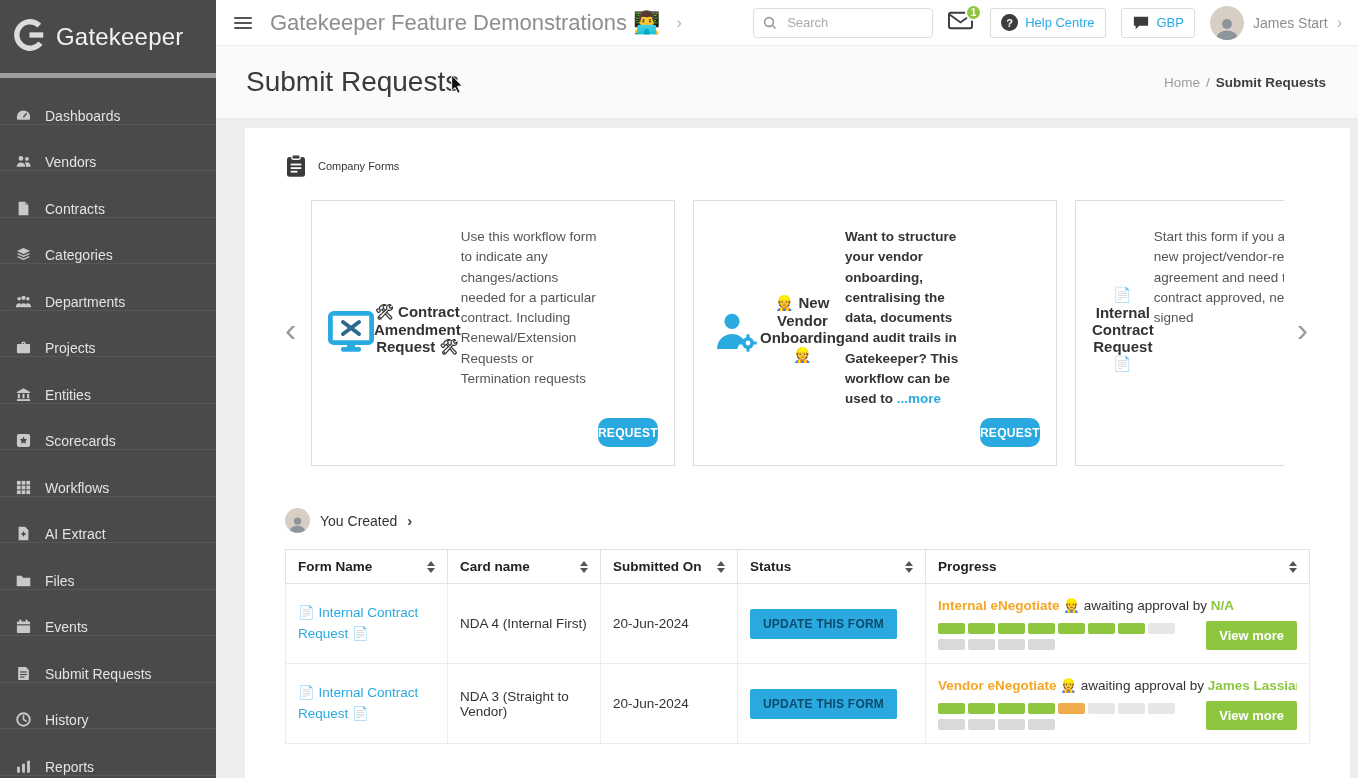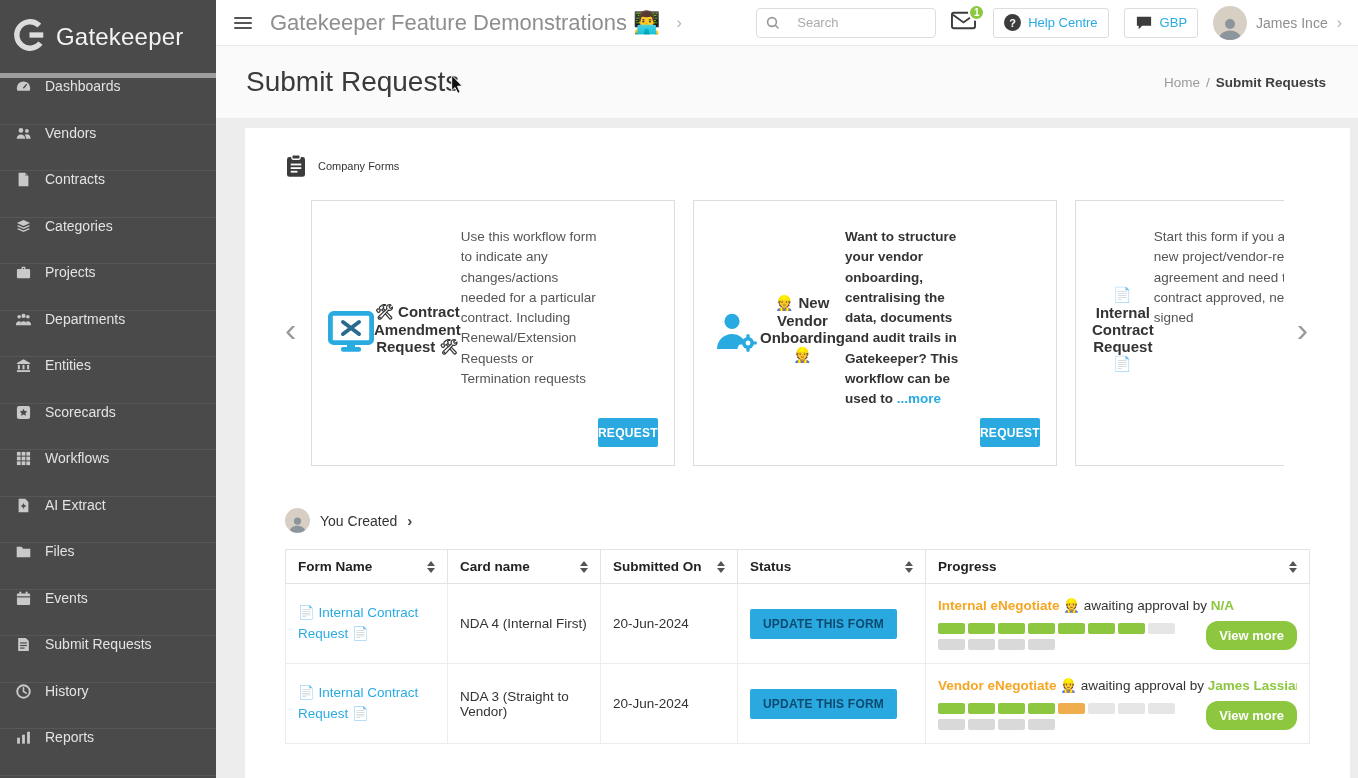--- a/index.html
+++ b/index.html
@@ -5,36 +5,36 @@
   * { margin:0; padding:0; box-sizing:border-box; }
   html,body { width:1358px; height:778px; overflow:hidden; background:#ededed;
     font-family:"Liberation Sans","DejaVu Sans",sans-serif; }
   .app { display:flex; height:100%; position:relative; }
 
   
   .sidebar { width:216px; flex-shrink:0; background:#4a4a4a; }
   .logo { height:78px; display:flex; align-items:center; gap:8px; padding:0 12px;
     border-bottom:5px solid #9e9e9e; cursor:pointer; }
   .logo-text { color:#f2f2f2; font-size:24px; letter-spacing:.2px; }
-  .side-item { height:46.5px; display:flex; align-items:flex-start; gap:13px; padding:0 15px;
+  .side-item { height:46.5px; display:flex; align-items:flex-end; gap:13px; padding:0 15px;
     color:#e3e3e3; font-size:14px; border-bottom:1px solid #575757; cursor:pointer; }
   .si { width:17px; height:17px; fill:#c9c9c9; flex-shrink:0; }
 
   
   .main { flex:1; display:flex; flex-direction:column; min-width:0; }
 
   .topbar { height:46px; background:#fff; border-bottom:1px solid #eaeaea;
     display:flex; align-items:center; padding:0 16px; gap:16px; flex-shrink:0; }
   .burger { display:flex; flex-direction:column; gap:3px; cursor:pointer; padding:4px 2px; }
   .burger span { width:18px; height:2px; background:#555; border-radius:1px; }
   .tb-title { font-size:22px; color:#8e8e8e; white-space:nowrap; }
   .tb-chev { color:#b3b3b3; font-size:16px; }
   .tb-right { margin-left:auto; display:flex; align-items:center; gap:15px; }
   .searchbox { width:180px; height:30px; border:1px solid #ddd; border-radius:4px;
-    background:#fff; display:flex; align-items:center; gap:17px; padding:0 9px; }
+    background:#fff; display:flex; align-items:center; gap:10px; padding:0 9px; }
   .searchbox input { border:none; outline:none; flex:1; font-size:13px; color:#666; min-width:0; }
   .searchbox input::placeholder { color:#aaa; }
   .mailwrap { position:relative; cursor:pointer; margin-right:2px; }
   .badge { position:absolute; top:-7px; right:-9px; background:#8dc63f; color:#fff;
     width:17px; height:17px; border-radius:50%; font-size:10px; font-weight:bold;
     display:flex; align-items:center; justify-content:center; border:2px solid #fff; }
   .tb-btn { height:30px; border:1px solid #ddd; border-radius:3px; background:#fff;
     display:flex; align-items:center; gap:7px; padding:0 10px; cursor:pointer; }
   .tb-btn .lbl { color:#29abe2; font-size:13px; }
   .qmark { width:17px; height:17px; border-radius:50%; background:#3c3c3c; color:#fff;
@@ -61,21 +61,21 @@
   .carousel { position:relative; margin-top:22px; padding:0 26px; }
   .cards { display:flex; gap:18px; overflow:hidden; }
   .card { width:364px; min-height:266px; flex-shrink:0; border:1px solid #ddd; background:#fff;
     padding:26px 16px 18px; display:flex; align-items:center; }
   .card-icon { height:44px; margin-bottom:10px; display:flex; align-items:center; }
   .card-title { font-size:15px; font-weight:bold; color:#333; margin-bottom:16px; text-align:center; }
   .card-body { font-size:13.5px; color:#555; line-height:1.5; align-self:stretch; }
   .card-body.bold { font-weight:bold; color:#333; }
   .more-link { color:#29abe2; cursor:pointer; font-weight:bold; }
   .request-btn { margin-top:auto; width:130px; height:29px; background:#29a9e0; color:#fff;
-    border:none; font-weight:bold; font-size:12px; letter-spacing:.3px; cursor:pointer; border-radius:2px; }
+    border:none; font-weight:bold; font-size:12px; letter-spacing:.3px; cursor:pointer; border-radius:10px; }
   .car-chev { position:absolute; top:42%; font-size:34px; color:#9a9a9a; cursor:pointer;
     line-height:1; user-select:none; }
   .car-prev { left:0; }
   .car-next { right:2px; }
 
   
   .mof { margin-top:42px; }
   .you-created { margin-top:6px; display:flex; align-items:center; gap:10px; cursor:pointer; }
   .avatar.small { width:25px; height:25px; }
   .yc-label { font-size:14px; color:#333; }
@@ -100,21 +100,21 @@
   .approver { color:#8dc63f; font-weight:bold; }
   .progress-body { display:flex; justify-content:space-between; align-items:flex-end; }
   .seg-rows { display:flex; flex-direction:column; gap:5px; }
   .seg-row { display:flex; gap:3px; }
   .seg { width:27px; height:11px; border-radius:2px; display:inline-block; }
   .seg-green { background:#8dc63f; }
   .seg-orange { background:#f0ad4e; }
   .seg-lightgray { background:#e6e6e6; }
   .seg-gray { background:#d9d9d9; }
   .view-more { background:#8dc63f; color:#fff; border:none; padding:7px 13px; font-size:13px;
-    font-weight:bold; border-radius:12px; cursor:pointer; white-space:nowrap; }
+    font-weight:bold; border-radius:2px; cursor:pointer; white-space:nowrap; }
 
   .cursor { position:absolute; left:450px; top:74px; z-index:60; pointer-events:none; }
 </style>
 </head>
 <body>
 
 <div class="app">
 
   <aside class="sidebar">
     <div class="logo">
@@ -154,35 +154,35 @@
       <div class="side-item">
         <svg class="si" viewBox="0 0 16 16">
             <path d="M8 1.8l6.2 2.9L8 7.6 1.8 4.7z"></path>
             <path d="M1.8 7.5L8 10.4l6.2-2.9-1.5-.7L8 9 3.3 6.8z"></path>
             <path d="M1.8 10.3L8 13.2l6.2-2.9-1.5-.7L8 11.8l-4.7-2.2z"></path>
           </svg>
         <span>Categories</span>
       </div>
       <div class="side-item">
         <svg class="si" viewBox="0 0 16 16">
-            <path d="M6.2 4.6V3.4c0-.5.4-.9.9-.9h1.8c.5 0 .9.4.9.9v1.2H8.5v-.8h-1v.8z"></path>
-            <rect x="1.8" y="4.6" width="12.4" height="8.8" rx="1"></rect>
-          </svg>
-        <span>Projects</span>
-      </div>
-      <div class="side-item">
-        <svg class="si" viewBox="0 0 16 16">
             <circle cx="3.9" cy="5.4" r="1.7"></circle>
             <circle cx="12.1" cy="5.4" r="1.7"></circle>
             <circle cx="8" cy="4.6" r="2"></circle>
             <path d="M.9 12.6c0-1.7 1.3-3 3-3 .7 0 1.4.3 1.9.7-.7.8-1.1 1.9-1.1 3.1H.9z"></path>
             <path d="M15.1 12.6c0-1.7-1.3-3-3-3-.7 0-1.4.3-1.9.7.7.8 1.1 1.9 1.1 3.1h3.8z"></path>
             <path d="M4.5 13.4c0-2.1 1.6-3.8 3.5-3.8s3.5 1.7 3.5 3.8z"></path>
           </svg>
         <span>Departments</span>
+      </div>
+      <div class="side-item">
+        <svg class="si" viewBox="0 0 16 16">
+            <path d="M6.2 4.6V3.4c0-.5.4-.9.9-.9h1.8c.5 0 .9.4.9.9v1.2H8.5v-.8h-1v.8z"></path>
+            <rect x="1.8" y="4.6" width="12.4" height="8.8" rx="1"></rect>
+          </svg>
+        <span>Projects</span>
       </div>
       <div class="side-item">
         <svg class="si" viewBox="0 0 16 16">
             <path d="M1.8 5.6L8 2l6.2 3.6v1H1.8z"></path>
             <rect x="2.7" y="7.4" width="1.9" height="4.2"></rect>
             <rect x="7.05" y="7.4" width="1.9" height="4.2"></rect>
             <rect x="11.4" y="7.4" width="1.9" height="4.2"></rect>
             <rect x="1.8" y="12.4" width="12.4" height="1.7"></rect>
           </svg>
         <span>Entities</span>
@@ -297,21 +297,21 @@
           <span class="lbl">GBP</span>
         </div>
 
         <div class="userwrap">
           <div class="avatar">
             <svg width="26" height="24" viewBox="0 0 26 24">
                 <circle cx="13" cy="8" r="5" fill="#8d959c"></circle>
                 <path d="M2 24c0-6 5-9.5 11-9.5S24 18 24 24z" fill="#8d959c"></path>
               </svg>
           </div>
-          <span class="uname">James Ince</span>
+          <span class="uname">James Start</span>
           <span class="tb-chev">›</span>
         </div>
       </div>
     </header>
 
     <div class="page-head">
       <h1 class="page-title">Submit Requests</h1>
       <div class="crumbs">
         <span class="crumb-home">Home</span>
         <span>/</span>

